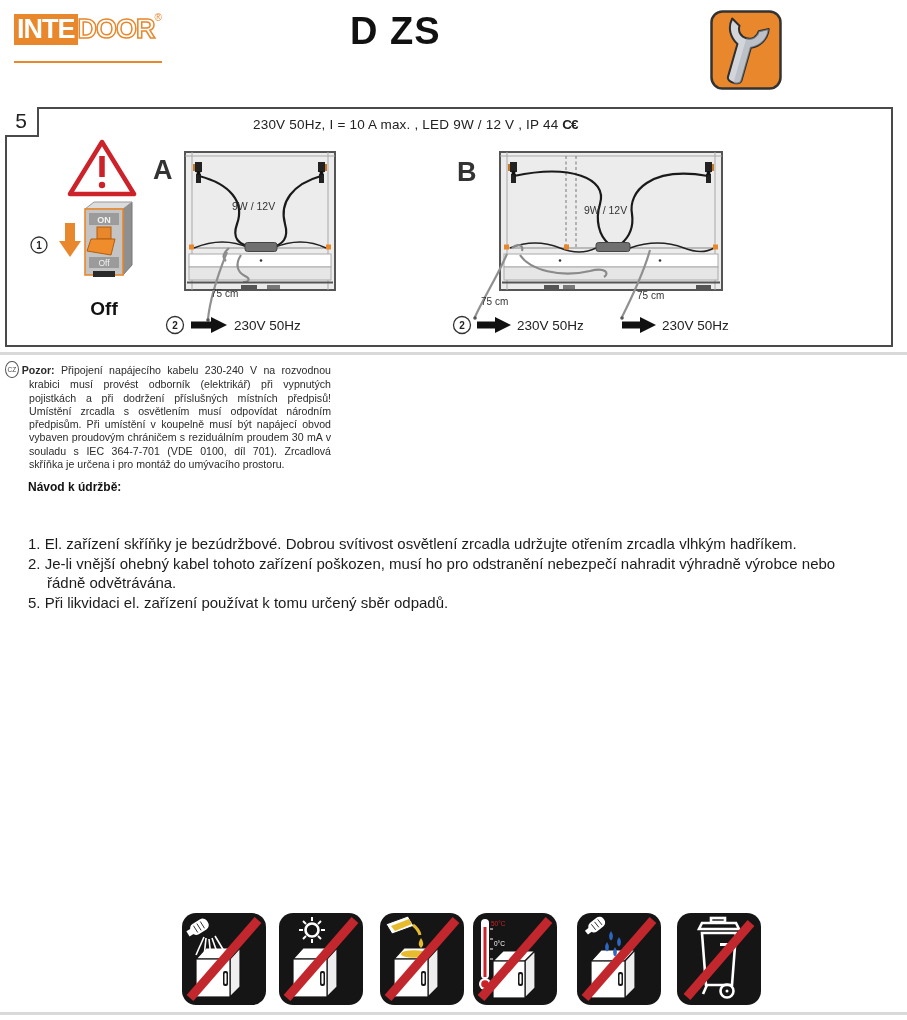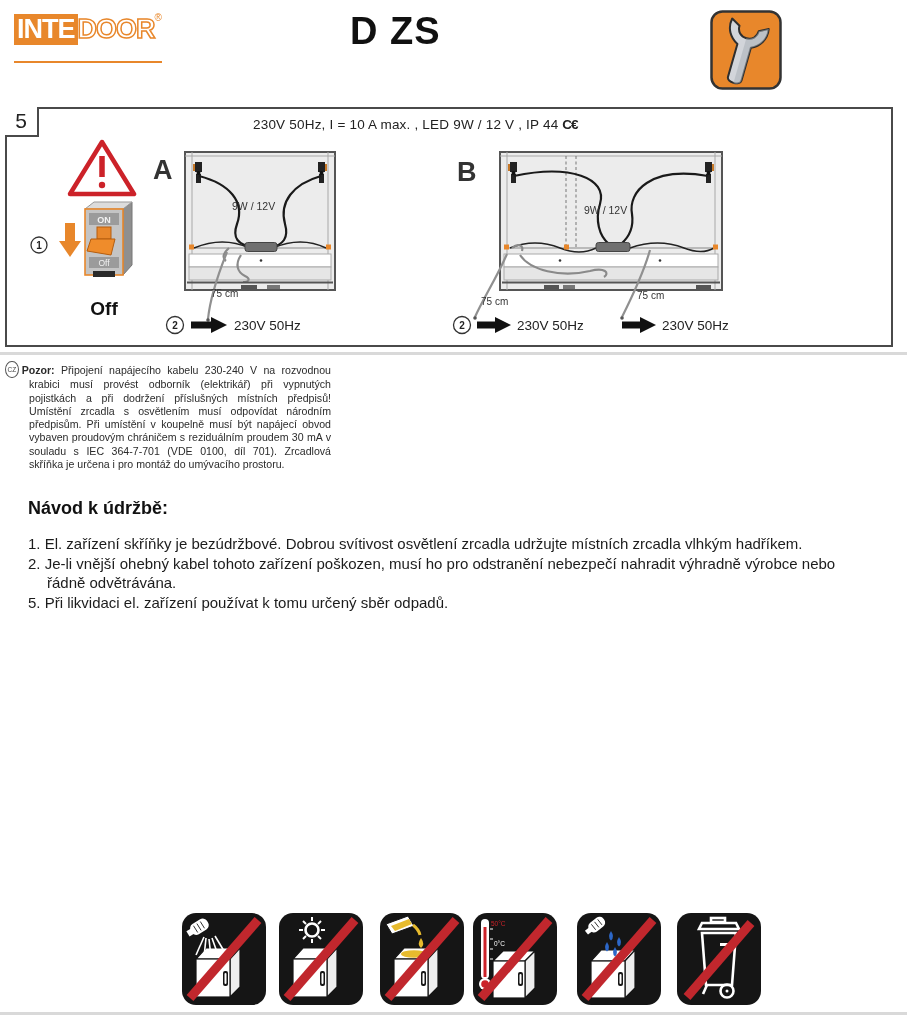--- a/index.html
+++ b/index.html
@@ -42,21 +42,21 @@
   .sep-bottom{left:0;top:1012px;width:907px;height:3px;background:#d9d9d9;}
 
   
   .pozor{left:5px;top:361px;width:302px;font-size:10.6px;line-height:13.3px;color:#2b2b2b;
     text-align:justify;padding-left:24px;text-indent:-24px;}
   .cz-badge{display:inline-block;border:1px solid #555;border-radius:50%;font-size:6.5px;
     padding:1px 1.5px;color:#444;vertical-align:2px;margin-right:3px;text-indent:0;}
   .pozor-label{font-weight:700;}
 
   
-  .maint-heading{left:28px;top:498px;font-size:18px;font-weight:700;color:#111;}
+  .maint-heading{left:28px;top:480px;font-size:12px;font-weight:700;color:#111;}
   .maint-list{left:28px;top:534px;font-size:15px;line-height:19.6px;color:#1c1c1c;white-space:nowrap;}
   .li-cont{padding-left:19px;}
 
   
   .picto{top:913px;width:84px;height:92px;}
 </style>
 </head>
 <body>
 
 <div class="abs logo">
@@ -227,21 +227,21 @@
 
 <div class="abs sep-top"></div>
 
 <div class="abs pozor"><span class="cz-badge">CZ</span><span class="pozor-label">Pozor:</span>
   <span>Připojení napájecího kabelu 230-240 V na rozvodnou krabici musí provést odborník (elektrikář) při vypnutých pojistkách a při dodržení příslušných místních předpisů! Umístění zrcadla s osvětlením musí odpovídat národním předpisům. Při umístění v koupelně musí být napájecí obvod vybaven proudovým chráničem s reziduálním proudem 30 mA v souladu s IEC 364-7-701 (VDE 0100, díl 701). Zrcadlová skříňka je určena i pro montáž do umývacího prostoru.</span>
 </div>
 
 <div class="abs maint-heading">Návod k údržbě:</div>
 
 <div class="abs maint-list">
-  <div><span>1.</span> <span>El. zařízení skříňky je bezúdržbové. Dobrou svítivost osvětlení zrcadla udržujte místních zrcadla vlhkým hadříkem.</span></div>
+  <div><span>1.</span> <span>El. zařízení skříňky je bezúdržbové. Dobrou svítivost osvětlení zrcadla udržujte otřením zrcadla vlhkým hadříkem.</span></div>
   <div><span>2.</span> <span>Je-li vnější ohebný kabel tohoto zařízení poškozen, musí ho pro odstranění nebezpečí nahradit výhradně výrobce nebo</span></div>
   <div class="li-cont">řádně odvětrávána.</div>
   <div><span>5.</span> <span>Při likvidaci el. zařízení používat k tomu určený sběr odpadů.</span></div>
 </div>
 
 <div class="abs picto" style="left:182px">
   <svg width="84" height="92" viewBox="0 0 84 92">
     <rect x="0" y="0" width="84" height="92" rx="14" fill="#151515"></rect>
     <g>
       <polygon points="14,46 24,35 58,35 48,46" fill="#fff" stroke="#151515" stroke-width="1.2"></polygon>

